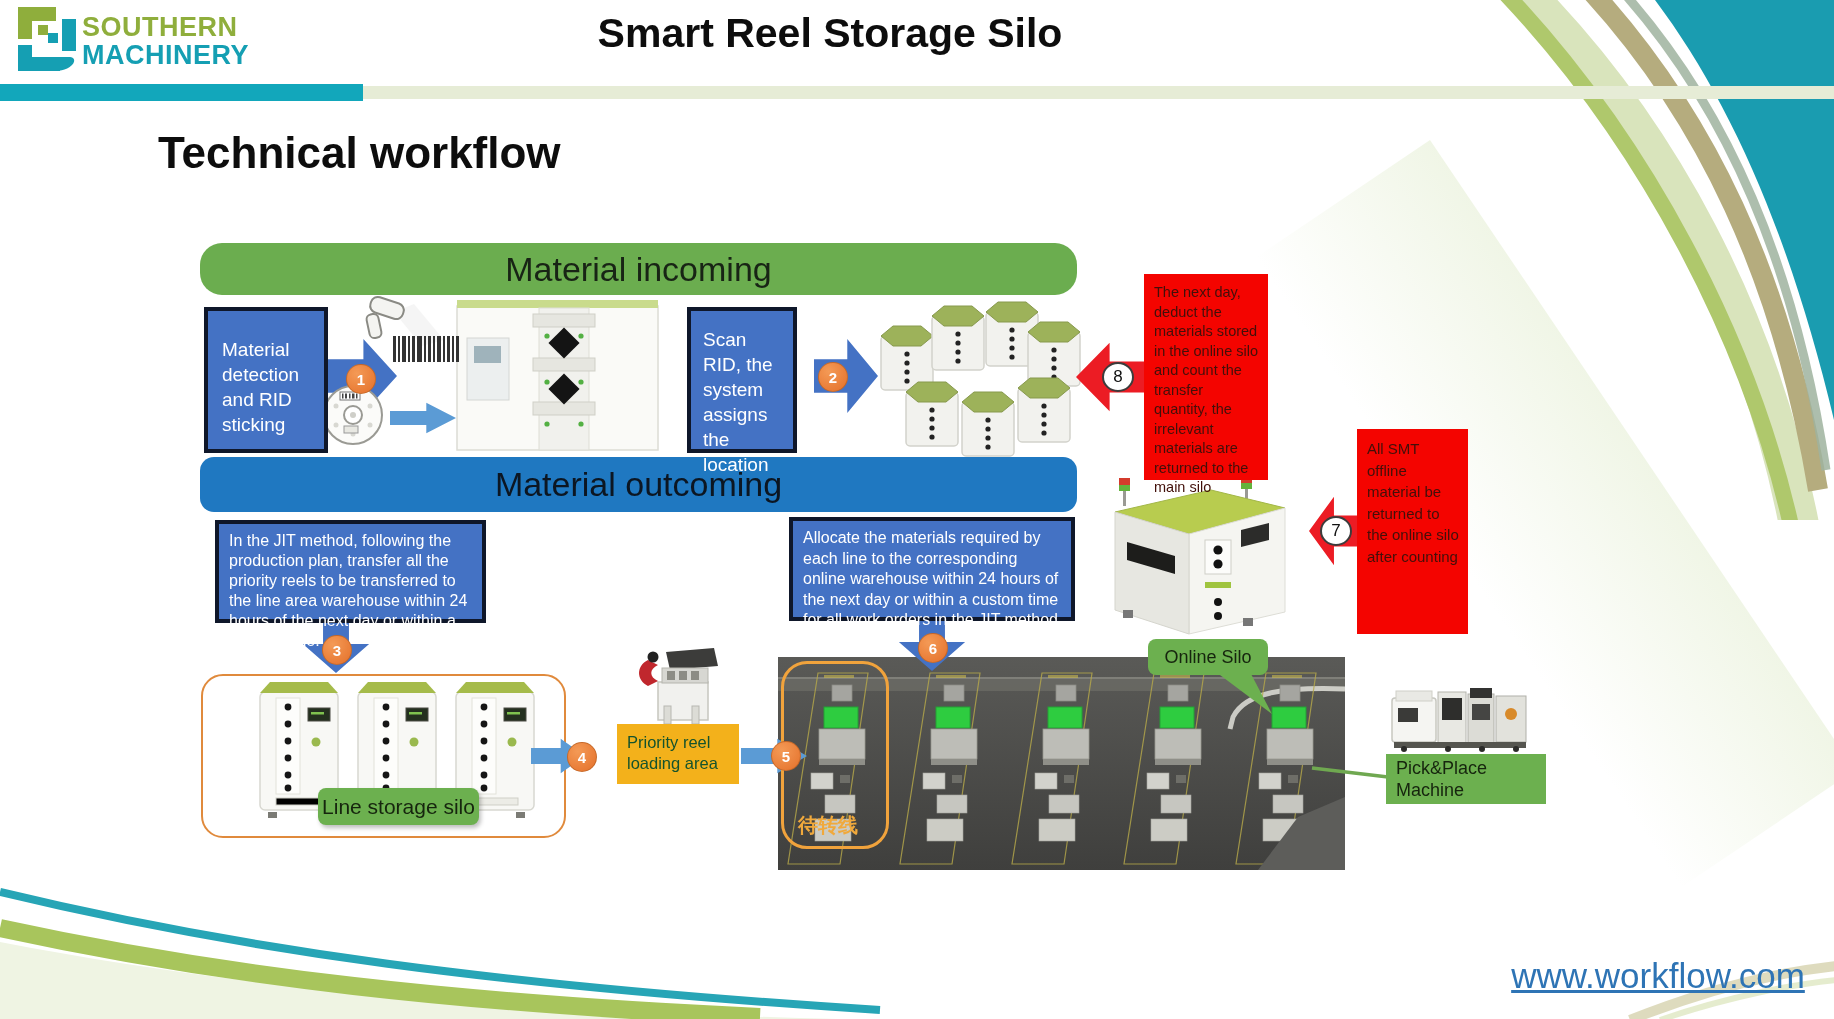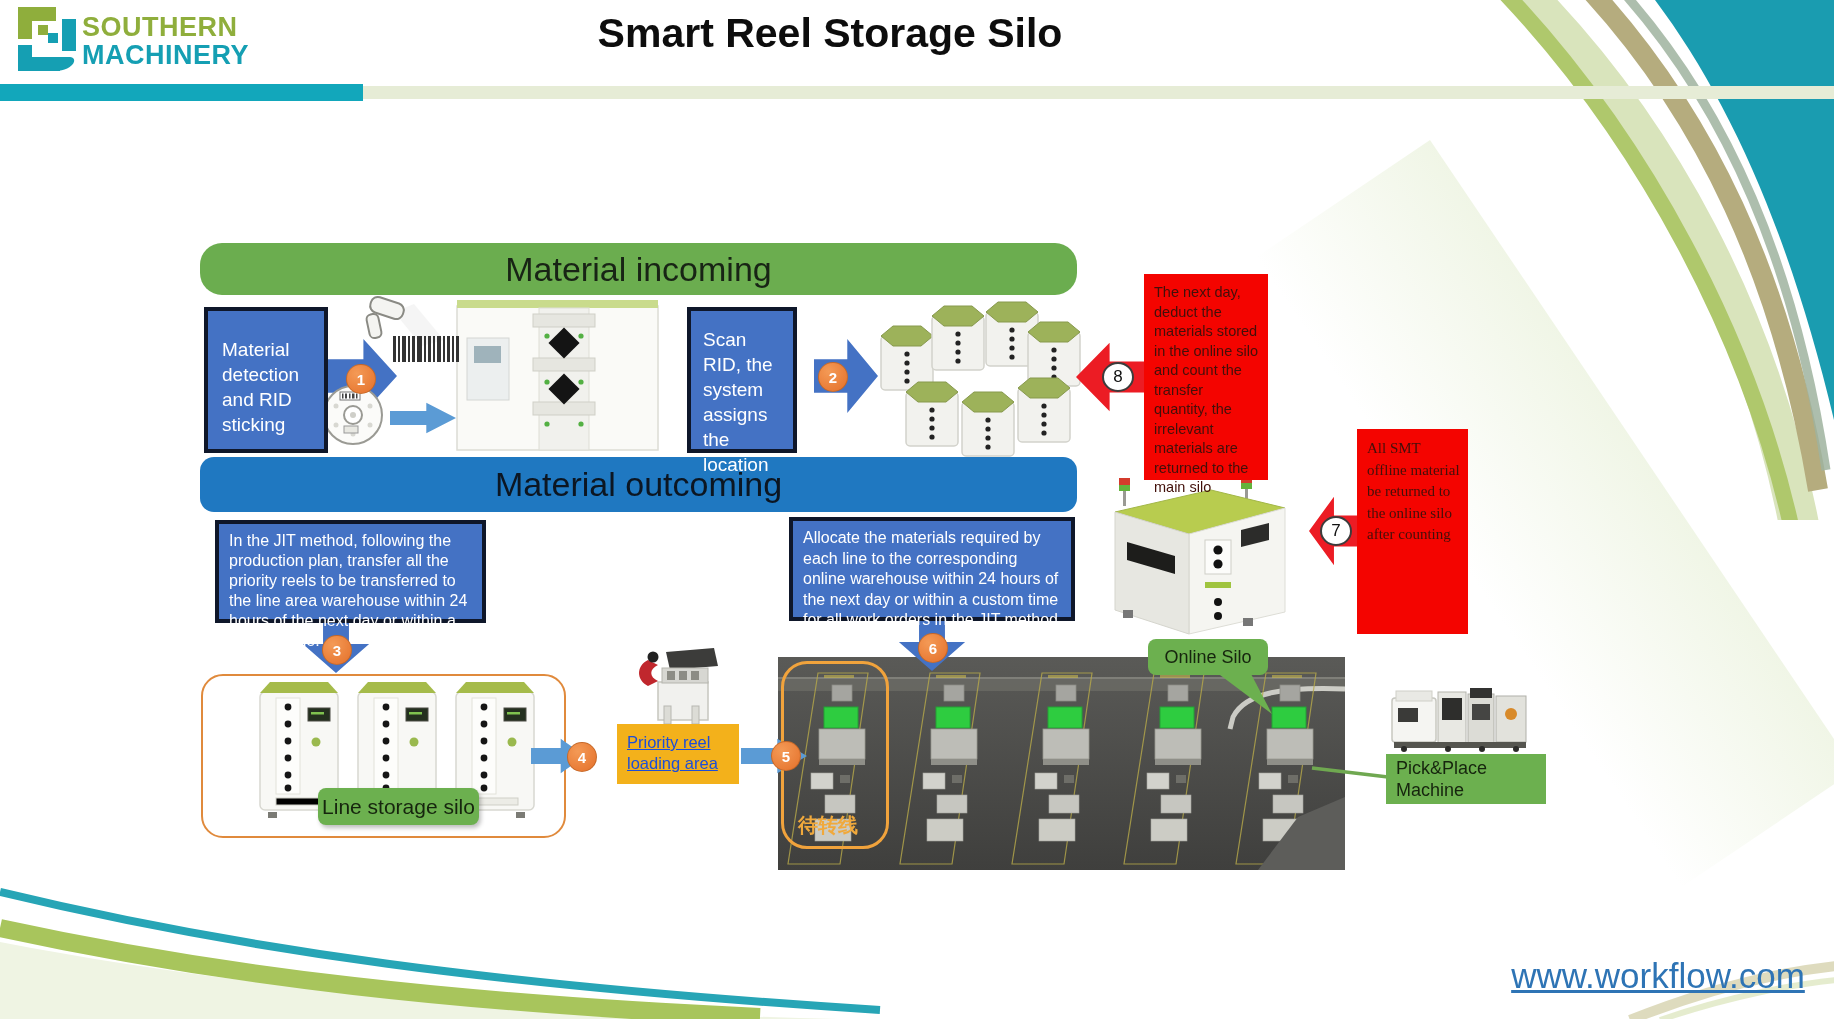--- a/index.html
+++ b/index.html
@@ -22,42 +22,42 @@
   .banner-blue{top:457px;height:55px;background:#1F78C1;color:#0c1622;font-size:34px;border-radius:14px;}
   
   .bluebox{position:absolute;background:#4472C4;border:4px solid #0f172a;color:#fff;z-index:3;box-sizing:border-box;}
   .bb-a{left:204px;top:307px;width:124px;height:146px;font-size:19px;line-height:25px;padding:26px 8px 0 14px;}
   .bb-b{left:687px;top:307px;width:110px;height:146px;font-size:19px;line-height:25px;padding:16px 6px 0 12px;}
   .bb-c{left:215px;top:520px;width:271px;height:103px;font-size:16px;line-height:20px;padding:7px 8px 0 10px;}
   .bb-d{left:789px;top:517px;width:286px;height:104px;font-size:16px;line-height:20.5px;padding:7px 8px 0 10px;}
   
   .redbox{position:absolute;background:#F40400;color:#42100a;font-size:14.5px;line-height:19.5px;padding:9px 8px 0 10px;z-index:3;box-sizing:border-box;}
   .rb-1{left:1144px;top:274px;width:124px;height:206px;}
-  .rb-2{left:1357px;top:429px;width:111px;height:205px;font-size:15px;line-height:21.5px;font-family:Liberation Serif, serif;}
+  .rb-2{left:1357px;top:429px;width:111px;height:205px;font-size:15px;line-height:21.5px;}
   
   .arr-right{background:#4472C4;clip-path:polygon(0% 30%,52% 30%,52% 6%,100% 50%,52% 94%,52% 70%,0% 70%);z-index:2;}
   .arr-right-sm{background:#5B9BD5;clip-path:polygon(0% 28%,55% 28%,55% 2%,100% 50%,55% 98%,55% 72%,0% 72%);z-index:2;}
   .arr-down{background:#4472C4;clip-path:polygon(32% 0%,68% 0%,68% 42%,96% 42%,50% 100%,4% 42%,32% 42%);z-index:2;}
   .arr-left-red{background:#EC1C24;clip-path:polygon(100% 30%,48% 30%,48% 6%,0% 50%,48% 94%,48% 70%,100% 70%);z-index:2;}
   
   .numc{position:absolute;width:28px;height:28px;border-radius:50%;
     background:radial-gradient(circle at 35% 30%,#F49A56,#E4702A);
     border:1px solid rgba(170,85,25,.55);color:#fff;font-size:15px;font-weight:700;
     display:flex;align-items:center;justify-content:center;z-index:6;}
   .numw{position:absolute;width:32px;height:30px;border-radius:50%;background:#fff;
     border:2px solid #3c3c3c;color:#111;font-size:17px;font-weight:400;
     display:flex;align-items:center;justify-content:center;z-index:6;box-sizing:border-box;}
   
   .orange-frame{position:absolute;left:201px;top:674px;width:361px;height:160px;border:2.5px solid #E08A3C;border-radius:22px;z-index:1;}
   .greenlabel{position:absolute;background:#6CB04F;color:#16250e;display:flex;align-items:center;justify-content:center;z-index:5;box-sizing:border-box;}
   .gl-storage{left:318px;top:788px;width:161px;height:37px;font-size:21px;box-shadow:2px 3px 4px rgba(0,0,0,.25);border-radius:8px;}
   .gl-online{left:1148px;top:639px;width:120px;height:36px;font-size:18px;border-radius:8px;}
   .gl-pp{left:1386px;top:754px;width:160px;height:50px;font-size:18px;line-height:22px;justify-content:flex-start;padding-left:10px;}
-  .yellowbox{position:absolute;left:617px;top:724px;width:122px;height:60px;background:#F3B11B;color:#1d4ed8;
-    font-size:16.5px;line-height:21px;padding:8px 0 0 10px;z-index:3;box-sizing:border-box;text-decoration:underline;}
+  .yellowbox{position:absolute;left:617px;top:724px;width:122px;height:60px;background:#F3B11B;color:#14532d;
+    font-size:16.5px;line-height:21px;padding:8px 0 0 10px;z-index:3;box-sizing:border-box;}
   .photo{position:absolute;left:778px;top:657px;width:567px;height:213px;z-index:1;}
   .hl-frame{position:absolute;left:781px;top:661px;width:102px;height:182px;border:3px solid #F1A33C;border-radius:26px;z-index:4;}
   .hl-label{position:absolute;left:798px;top:812px;width:80px;font-size:20px;font-weight:700;color:#F0A93C;z-index:5;}
   .footer-link{position:absolute;left:1508px;top:956px;width:300px;text-align:center;font-size:35px;color:#2E74B5;text-decoration:underline;z-index:3;}
   .overlay{position:absolute;left:0;top:0;width:1834px;height:1019px;pointer-events:none;z-index:4;}
   .decor{position:absolute;pointer-events:none;z-index:0;}
   .wash{position:absolute;left:1430px;top:140px;width:760px;height:210px;
     background:linear-gradient(rgba(222,234,200,.45),rgba(222,234,200,0));
     transform:rotate(56deg);transform-origin:top left;z-index:0;pointer-events:none;}
 </style>
@@ -94,20 +94,21 @@
     <rect x="50" y="14" width="14" height="32" fill="#159FB3"></rect>
     <path d="M38,52 H58 C62,52 64,56 60,60 C54,66 46,66 38,66 Z" fill="#159FB3"></path>
     <rect x="36" y="28" width="10" height="10" fill="#159FB3"></rect>
   </svg>
   <div class="logo-word1">SOUTHERN</div>
   <div class="logo-word2">MACHINERY</div>
   <div class="slide-title">Smart Reel Storage Silo</div>
   <div class="bar-teal"></div>
   <div class="bar-olive"></div>
 
+  <div class="heading">Technical workflow</div>
 
   <div class="banner banner-green">Material incoming</div>
 
   <div class="bluebox bb-a">Material detection and RID sticking</div>
 
   <div class="abs arr-right" style="left:327px;top:334px;width:70px;height:84px;"></div>
   <div class="numc" style="left:346px;top:364px;">1</div>
 
   <svg class="abs" style="left:352px;top:294px;z-index:2;" width="105" height="60" viewBox="0 0 105 60">
     <polygon points="42,18 62,10 92,46 70,52" fill="#ececec" opacity="0.55"></polygon>

